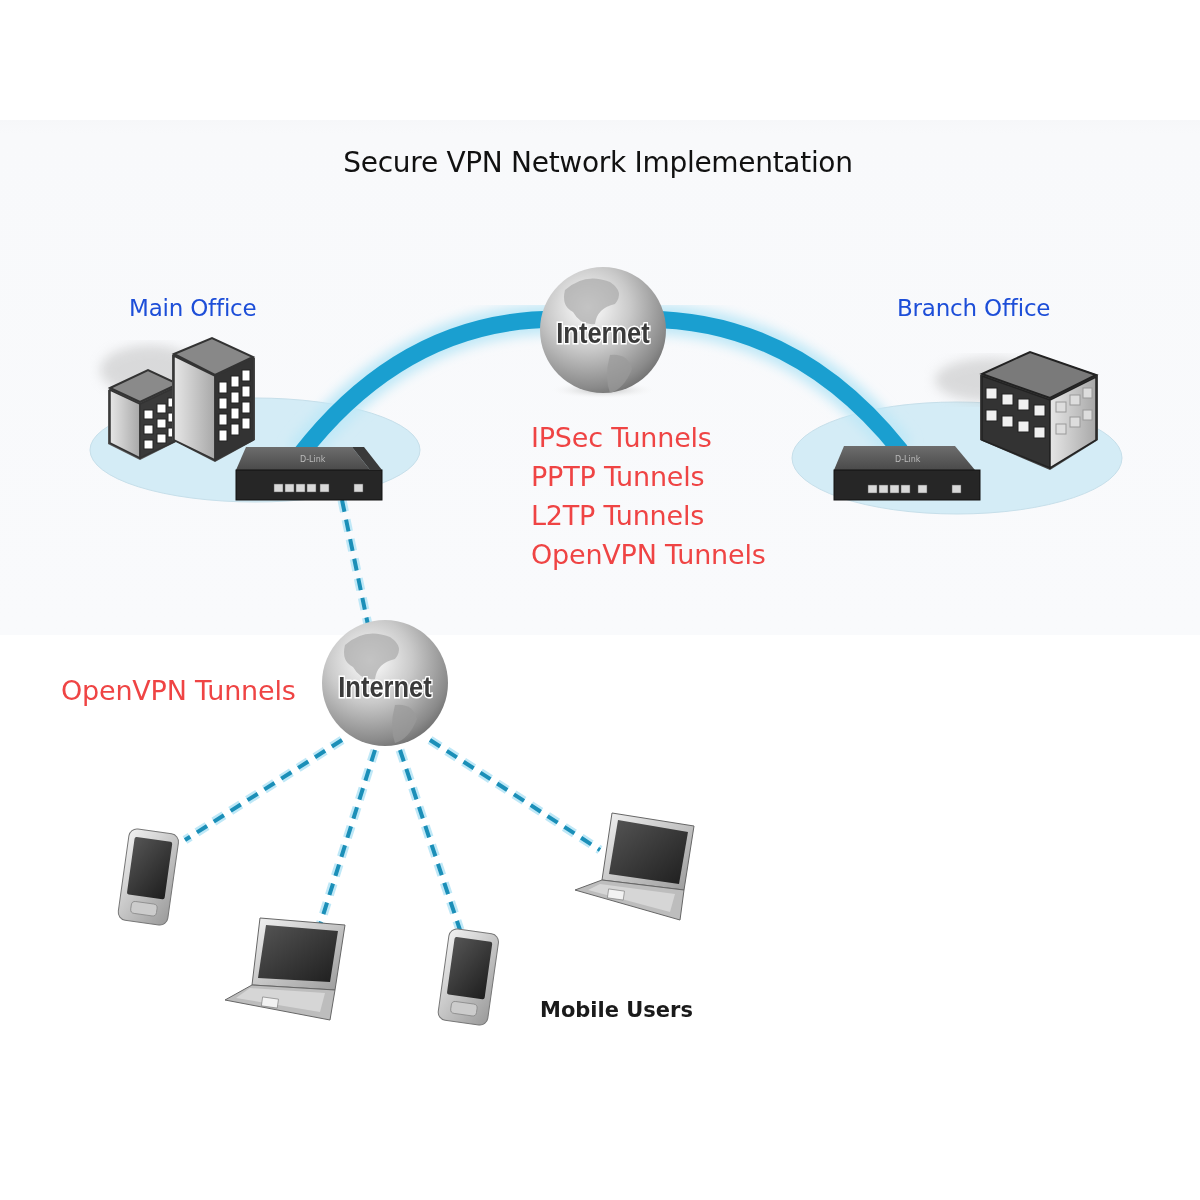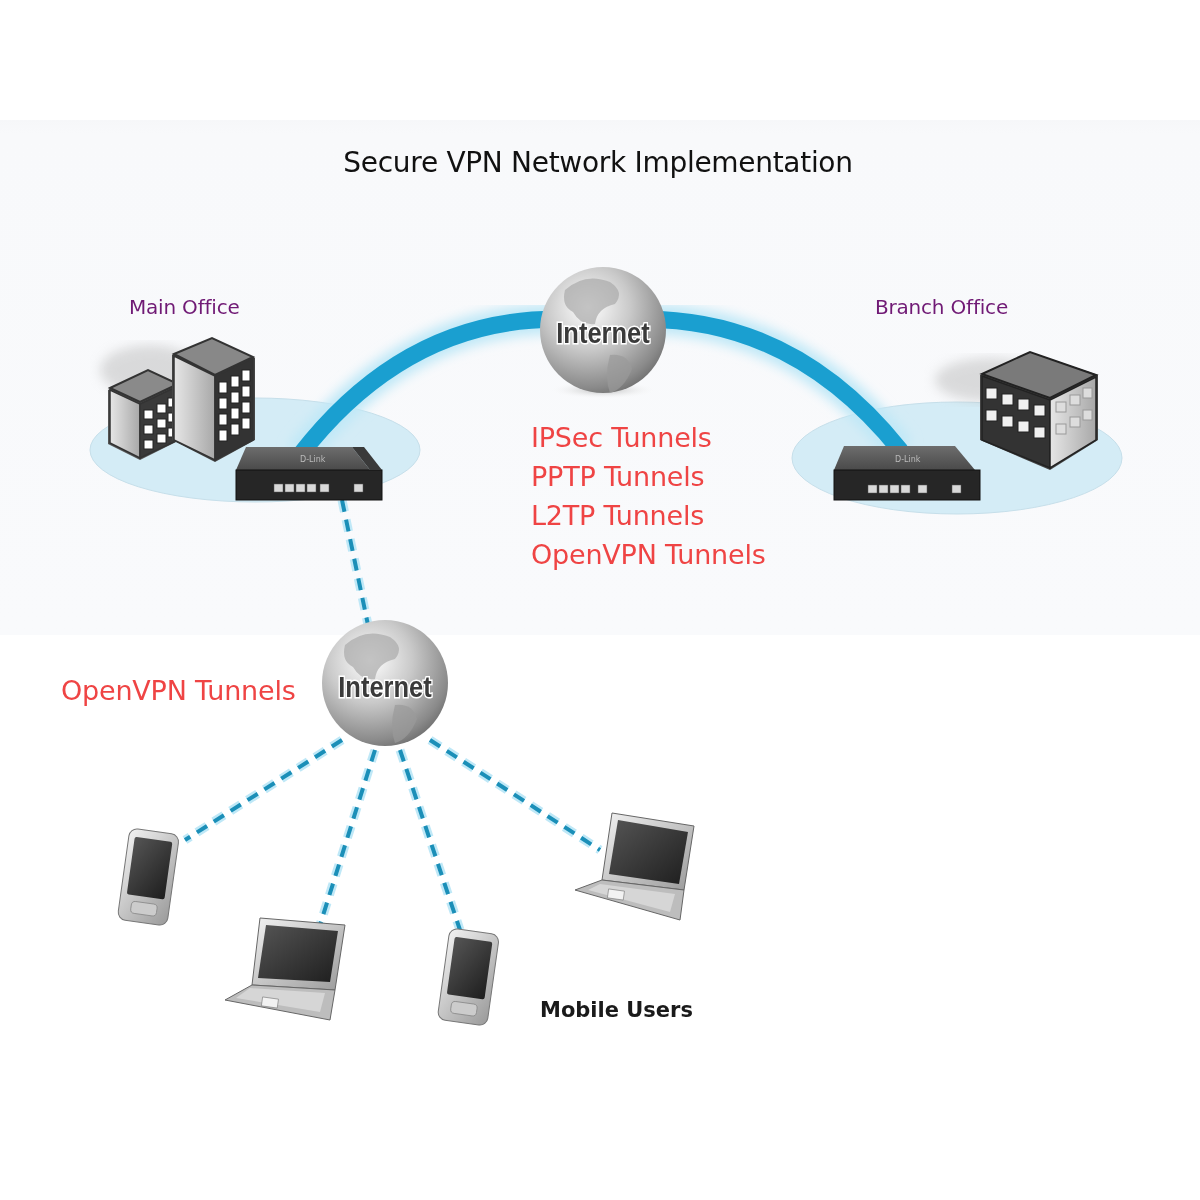--- a/index.html
+++ b/index.html
@@ -8,21 +8,21 @@
     background:#ffffff;
     font-family:"DejaVu Sans", sans-serif;
     color:#1a1a1a;
   }
   .band {
     position:absolute; left:0; top:120px; width:1200px; height:515px;
     background:linear-gradient(#f6f7f9 0px, #f8f9fb 14px, #f9fafc 100%);
   }
   .txt { position:absolute; white-space:nowrap; }
   .title { left:0; width:1196px; text-align:center; top:146px; font-size:28px; font-weight:normal; color:#111; letter-spacing:-0.3px; }
-  .office-label { font-size:20px; color:#701a75; letter-spacing:-0.2px; }
+  .office-label { font-size:23px; color:#1d4ed8; letter-spacing:-0.2px; }
   .tunnel-list { position:absolute; font-size:27px; color:#ef4444; line-height:39px; letter-spacing:-0.2px; }
   .tunnel-list div { white-space:nowrap; }
   .mobile-label { font-size:21px; color:#1a1a1a;font-weight:bold; }
   svg.diagram { position:absolute; left:0; top:0; }
   .globe-text { font-family:"Liberation Sans", sans-serif; font-weight:bold; }
 </style>
 </head>
 <body>
 
 <div class="band"></div>
@@ -229,21 +229,21 @@
     <polygon points="618,820 688,832 679,884 609,874" fill="url(#screenGrad)"></polygon>
     <polygon points="602,880 684,890 680,920 575,890" fill="#bdbdbd" stroke="#666" stroke-width="1"></polygon>
     <polygon points="600,884 675,894 670,912 588,890" fill="#d6d6d6"></polygon>
     <rect x="608" y="890" width="16" height="9" fill="#f2f2f2" stroke="#777" stroke-width="0.6" transform="rotate(8 616 894)"></rect>
   </g>
 </svg>
 
 <div class="txt title">Secure VPN Network Implementation</div>
 
 <div class="txt office-label" style="left:129px; top:295px;">Main Office</div>
-<div class="txt office-label" style="left:875px; top:295px;">Branch Office</div>
+<div class="txt office-label" style="left:897px; top:295px;">Branch Office</div>
 
 <div class="tunnel-list" style="left:531px; top:418px;">
   <div>IPSec Tunnels</div>
   <div>PPTP Tunnels</div>
   <div>L2TP Tunnels</div>
   <div>OpenVPN Tunnels</div>
 </div>
 
 <div class="tunnel-list" style="left:61px; top:671px;">
   <div>OpenVPN Tunnels</div>

